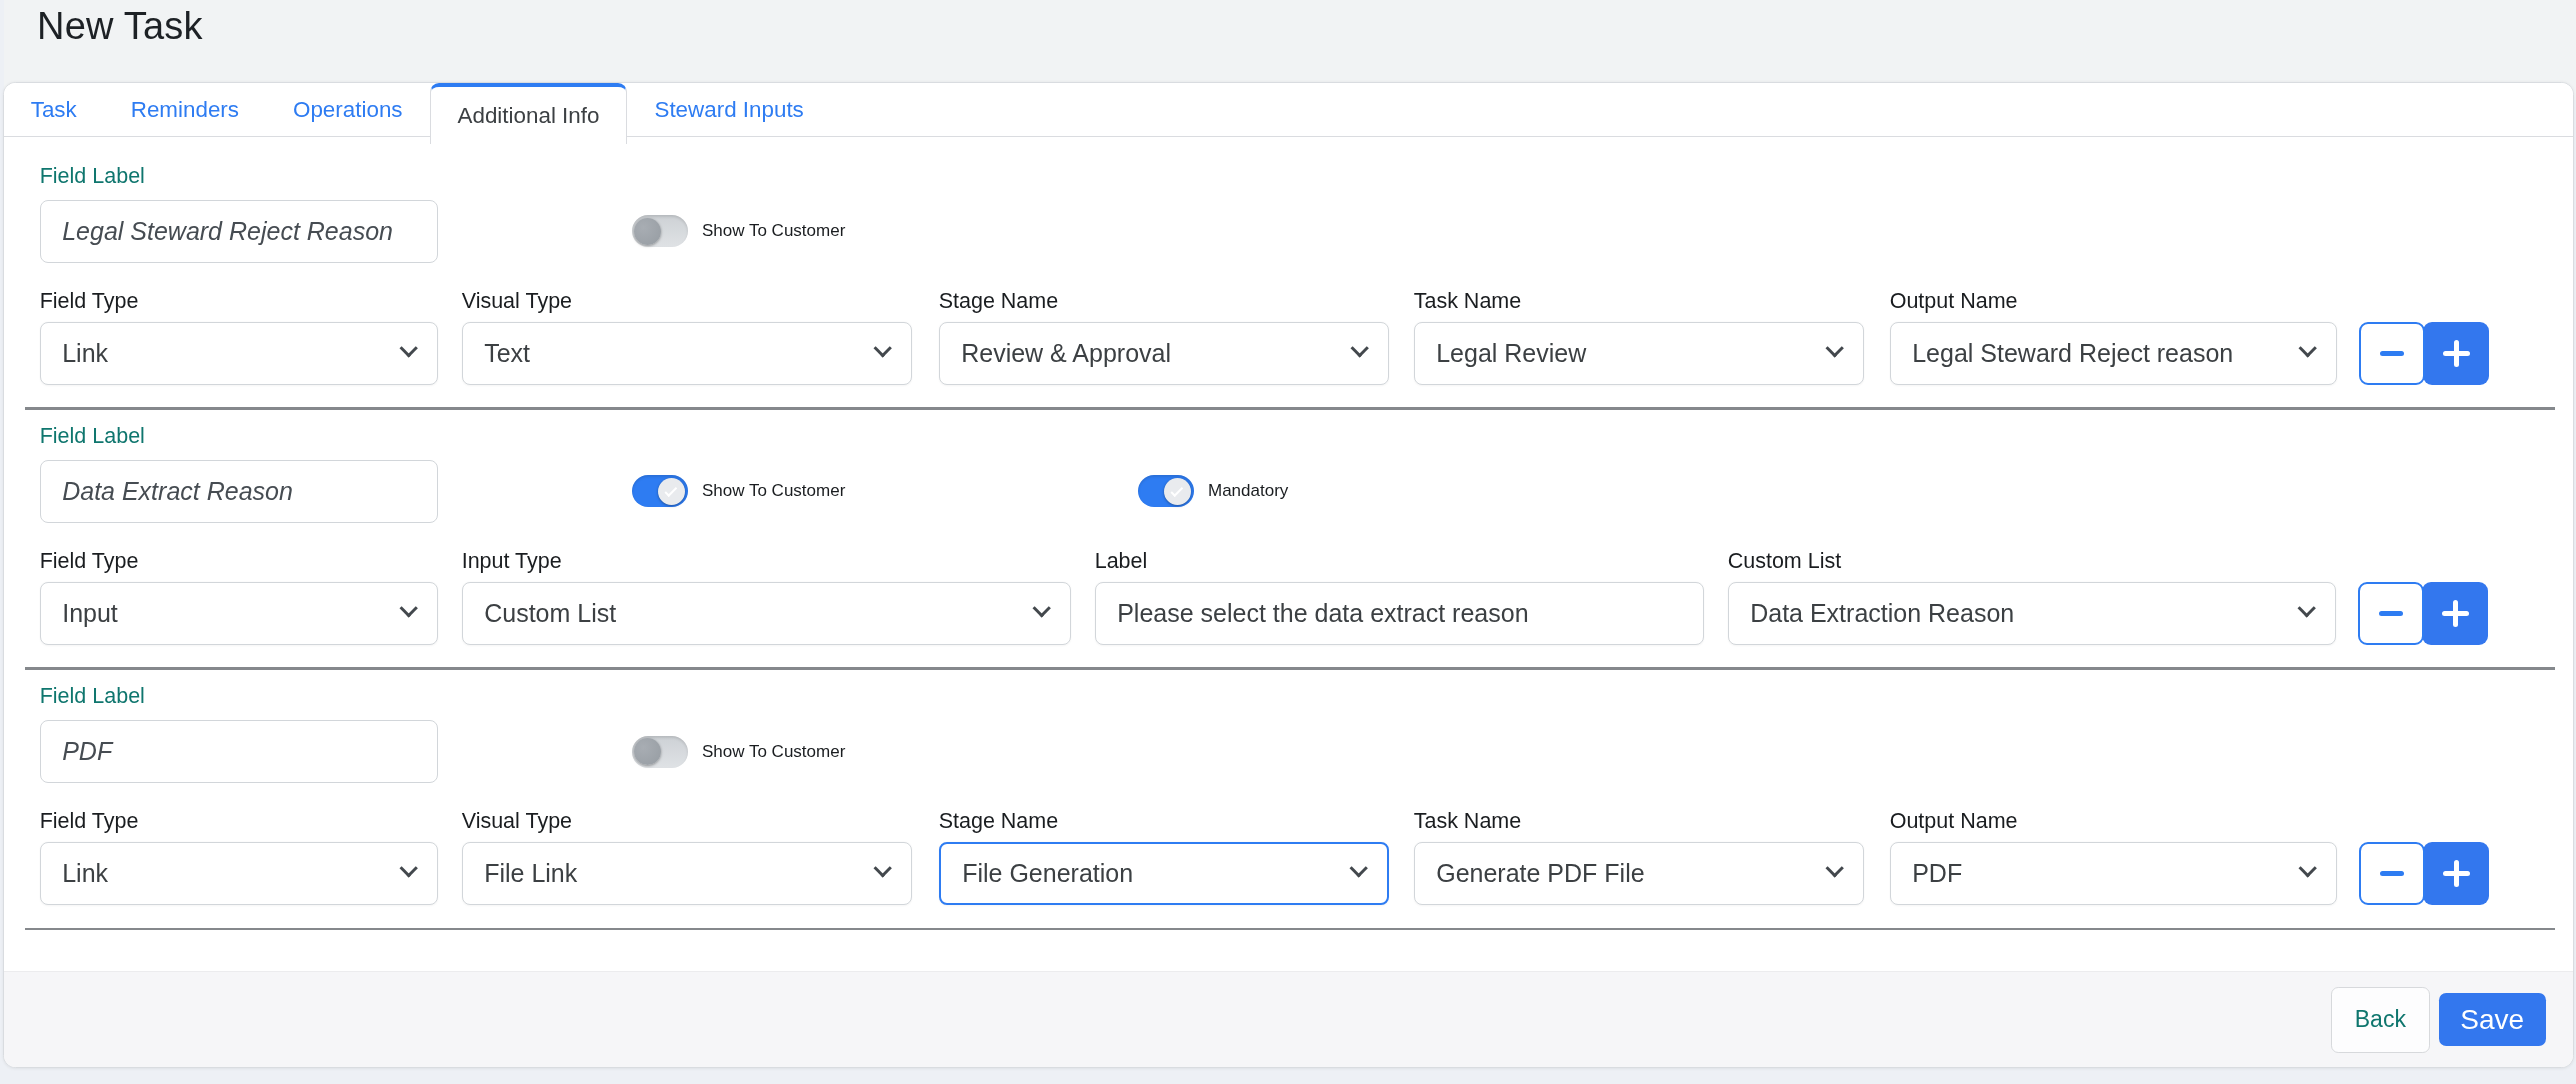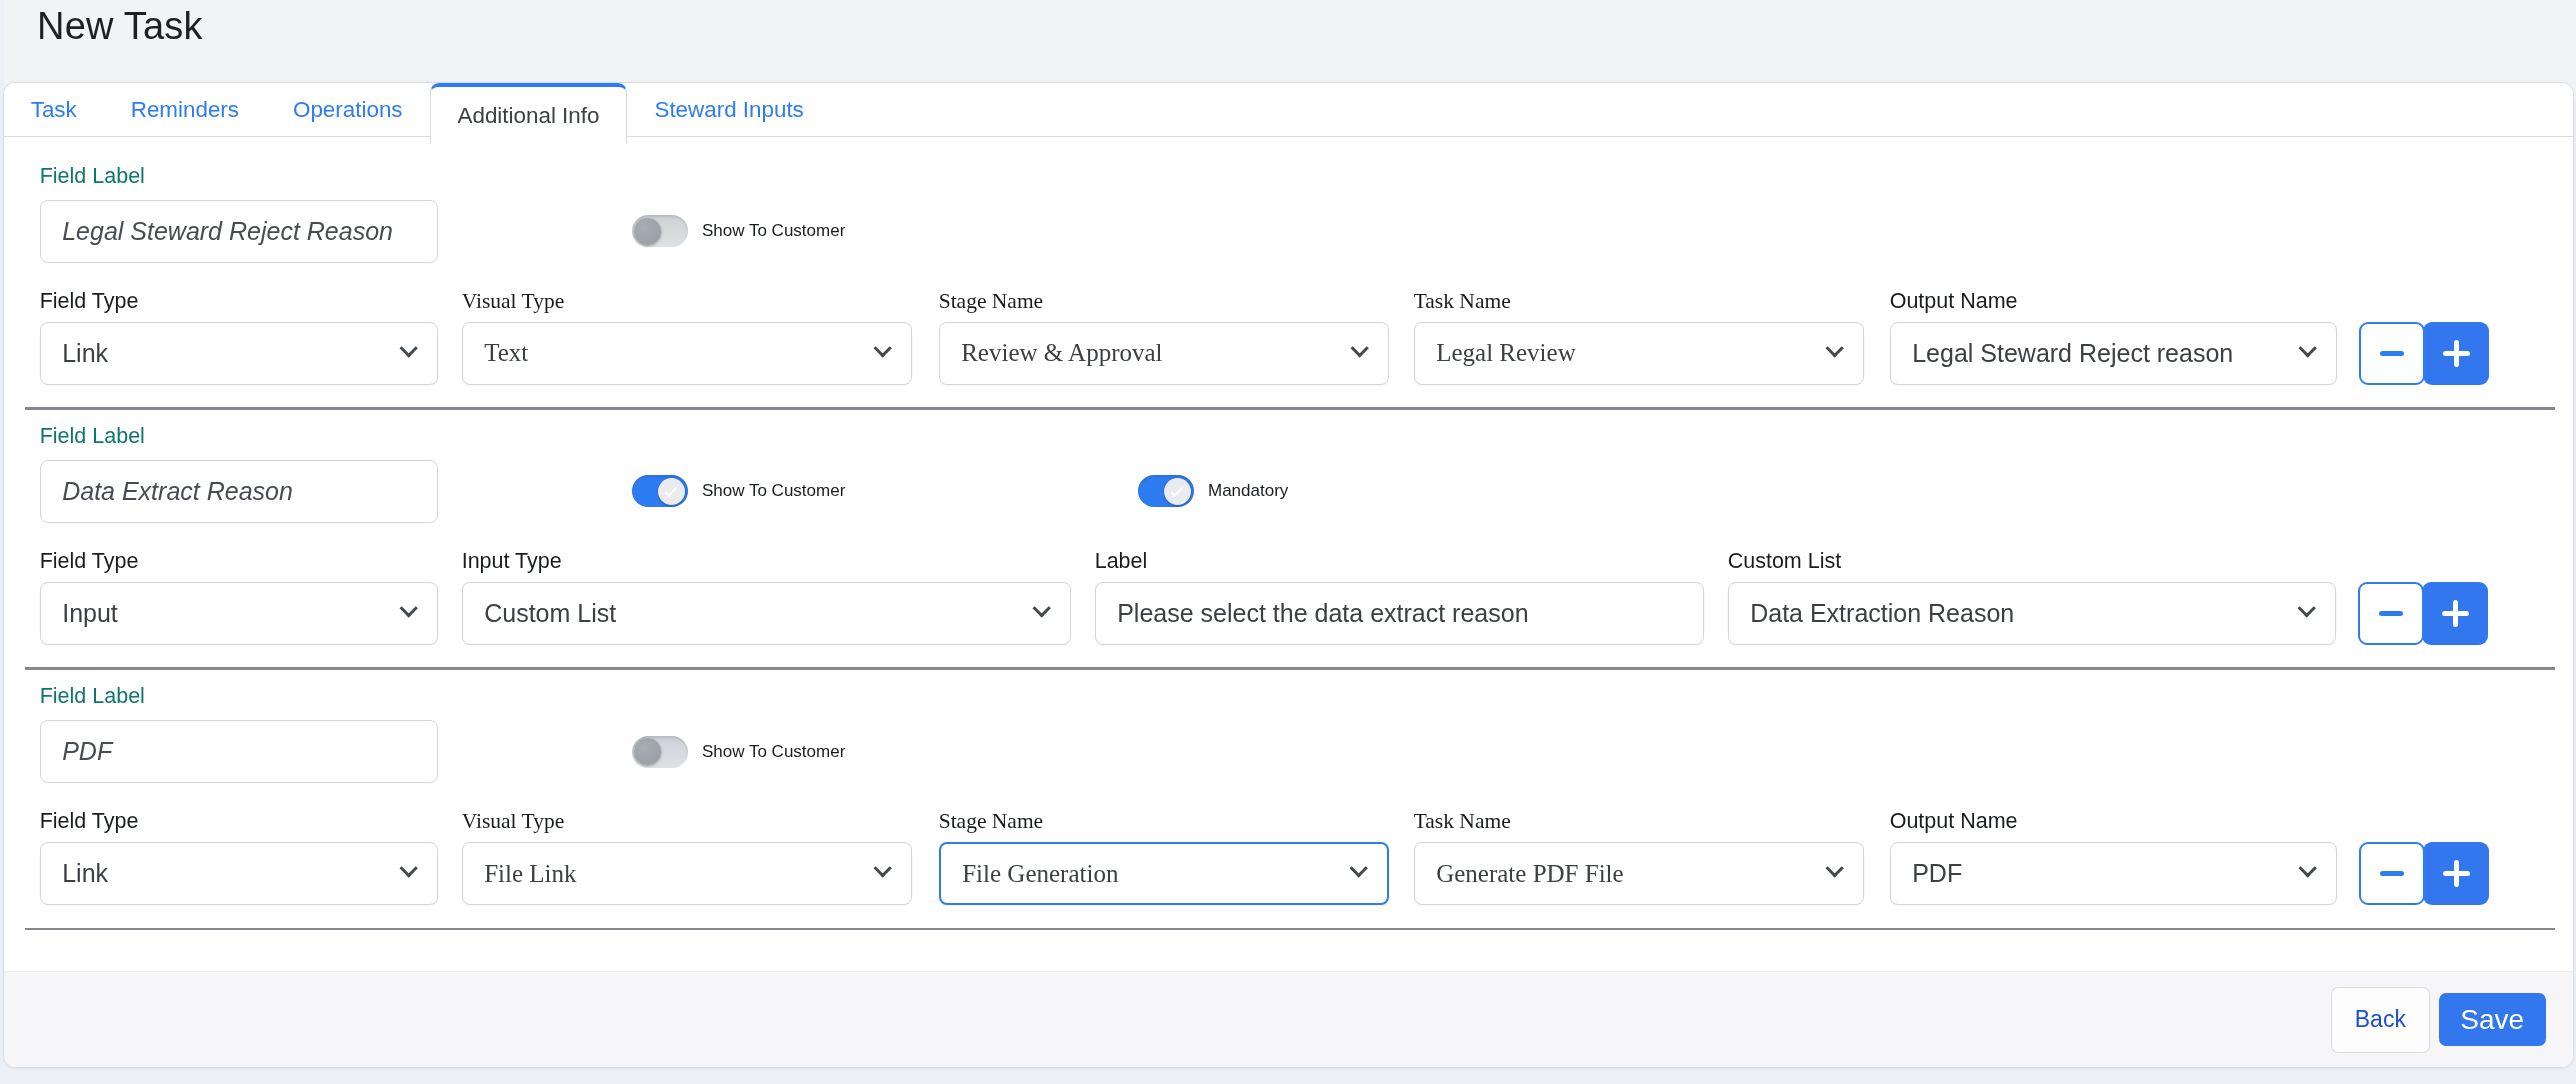--- a/index.html
+++ b/index.html
@@ -87,21 +87,21 @@
   .check-icon {
     width: 11.7px; height: 6.3px;
     border-left: 2.7px solid #ffffff; border-bottom: 2.7px solid #ffffff;
     transform: rotate(-45deg) translate(0.9px, -0.9px);
   }
   .tlabel { margin-left: 14.3px; font-size: 17px; color: #1a1d20; white-space: nowrap; }
   
   .clabels { display: flex; margin-top: 27px; }
   .controls { display: flex; margin-top: 9px; align-items: flex-start; }
   .clabel { font-size: 21.5px; color: #1a1d20; line-height: 23px; }
-  .w444 { width: 398px; } .w502 { width: 450px; font-family: Liberation Serif, serif; } .w499 { width: 447px; }
+  .w444 { width: 398px; } .w502 { width: 450px; } .w499 { width: 447px; }
   .w680 { width: 609px; } .w678 { width: 608px; }
   .mr27 { margin-right: 24px; } .mr30 { margin-right: 27px; }
   .mr28 { margin-right: 25px; } .mr29 { margin-right: 26px; } .mr25 { margin-right: 22.4px; }
   .select {
     height: 63px; background: #fff;
     border: 1.8px solid #d2d6da; border-radius: 8px;
     display: flex; align-items: center; padding: 0 21.5px;
     font-size: 25px; color: #3c4043; cursor: pointer;
     box-shadow: 0 0.9px 1.8px rgba(60,64,67,0.05);
   }
@@ -135,21 +135,21 @@
   
   .footer {
     position: absolute; left: 0; right: 0; bottom: 0; height: 96px;
     background: #f6f6f8; border-top: 0.9px solid #ececee;
     display: flex; align-items: center; justify-content: flex-end;
     padding-right: 27px; gap: 9px;
   }
   .back-btn {
     min-width: 99px; height: 66px; padding: 0 21.5px;
     background: #fdfdfe; border: 0.9px solid #d7d9dc; border-radius: 7.2px;
-    font-size: 23px; color: #1d4ed8; cursor: pointer;
+    font-size: 23px; color: #0f766e; cursor: pointer;
     font-family: "Liberation Sans", sans-serif;
   }
   .save-btn {
     min-width: 95px; height: 53px; padding: 0 21.5px;
     background: #3377ee; border: none; border-radius: 7.2px;
     font-size: 28px; color: #ffffff; cursor: pointer;
     font-family: "Liberation Sans", sans-serif;
   }
 </style>
 </head>

